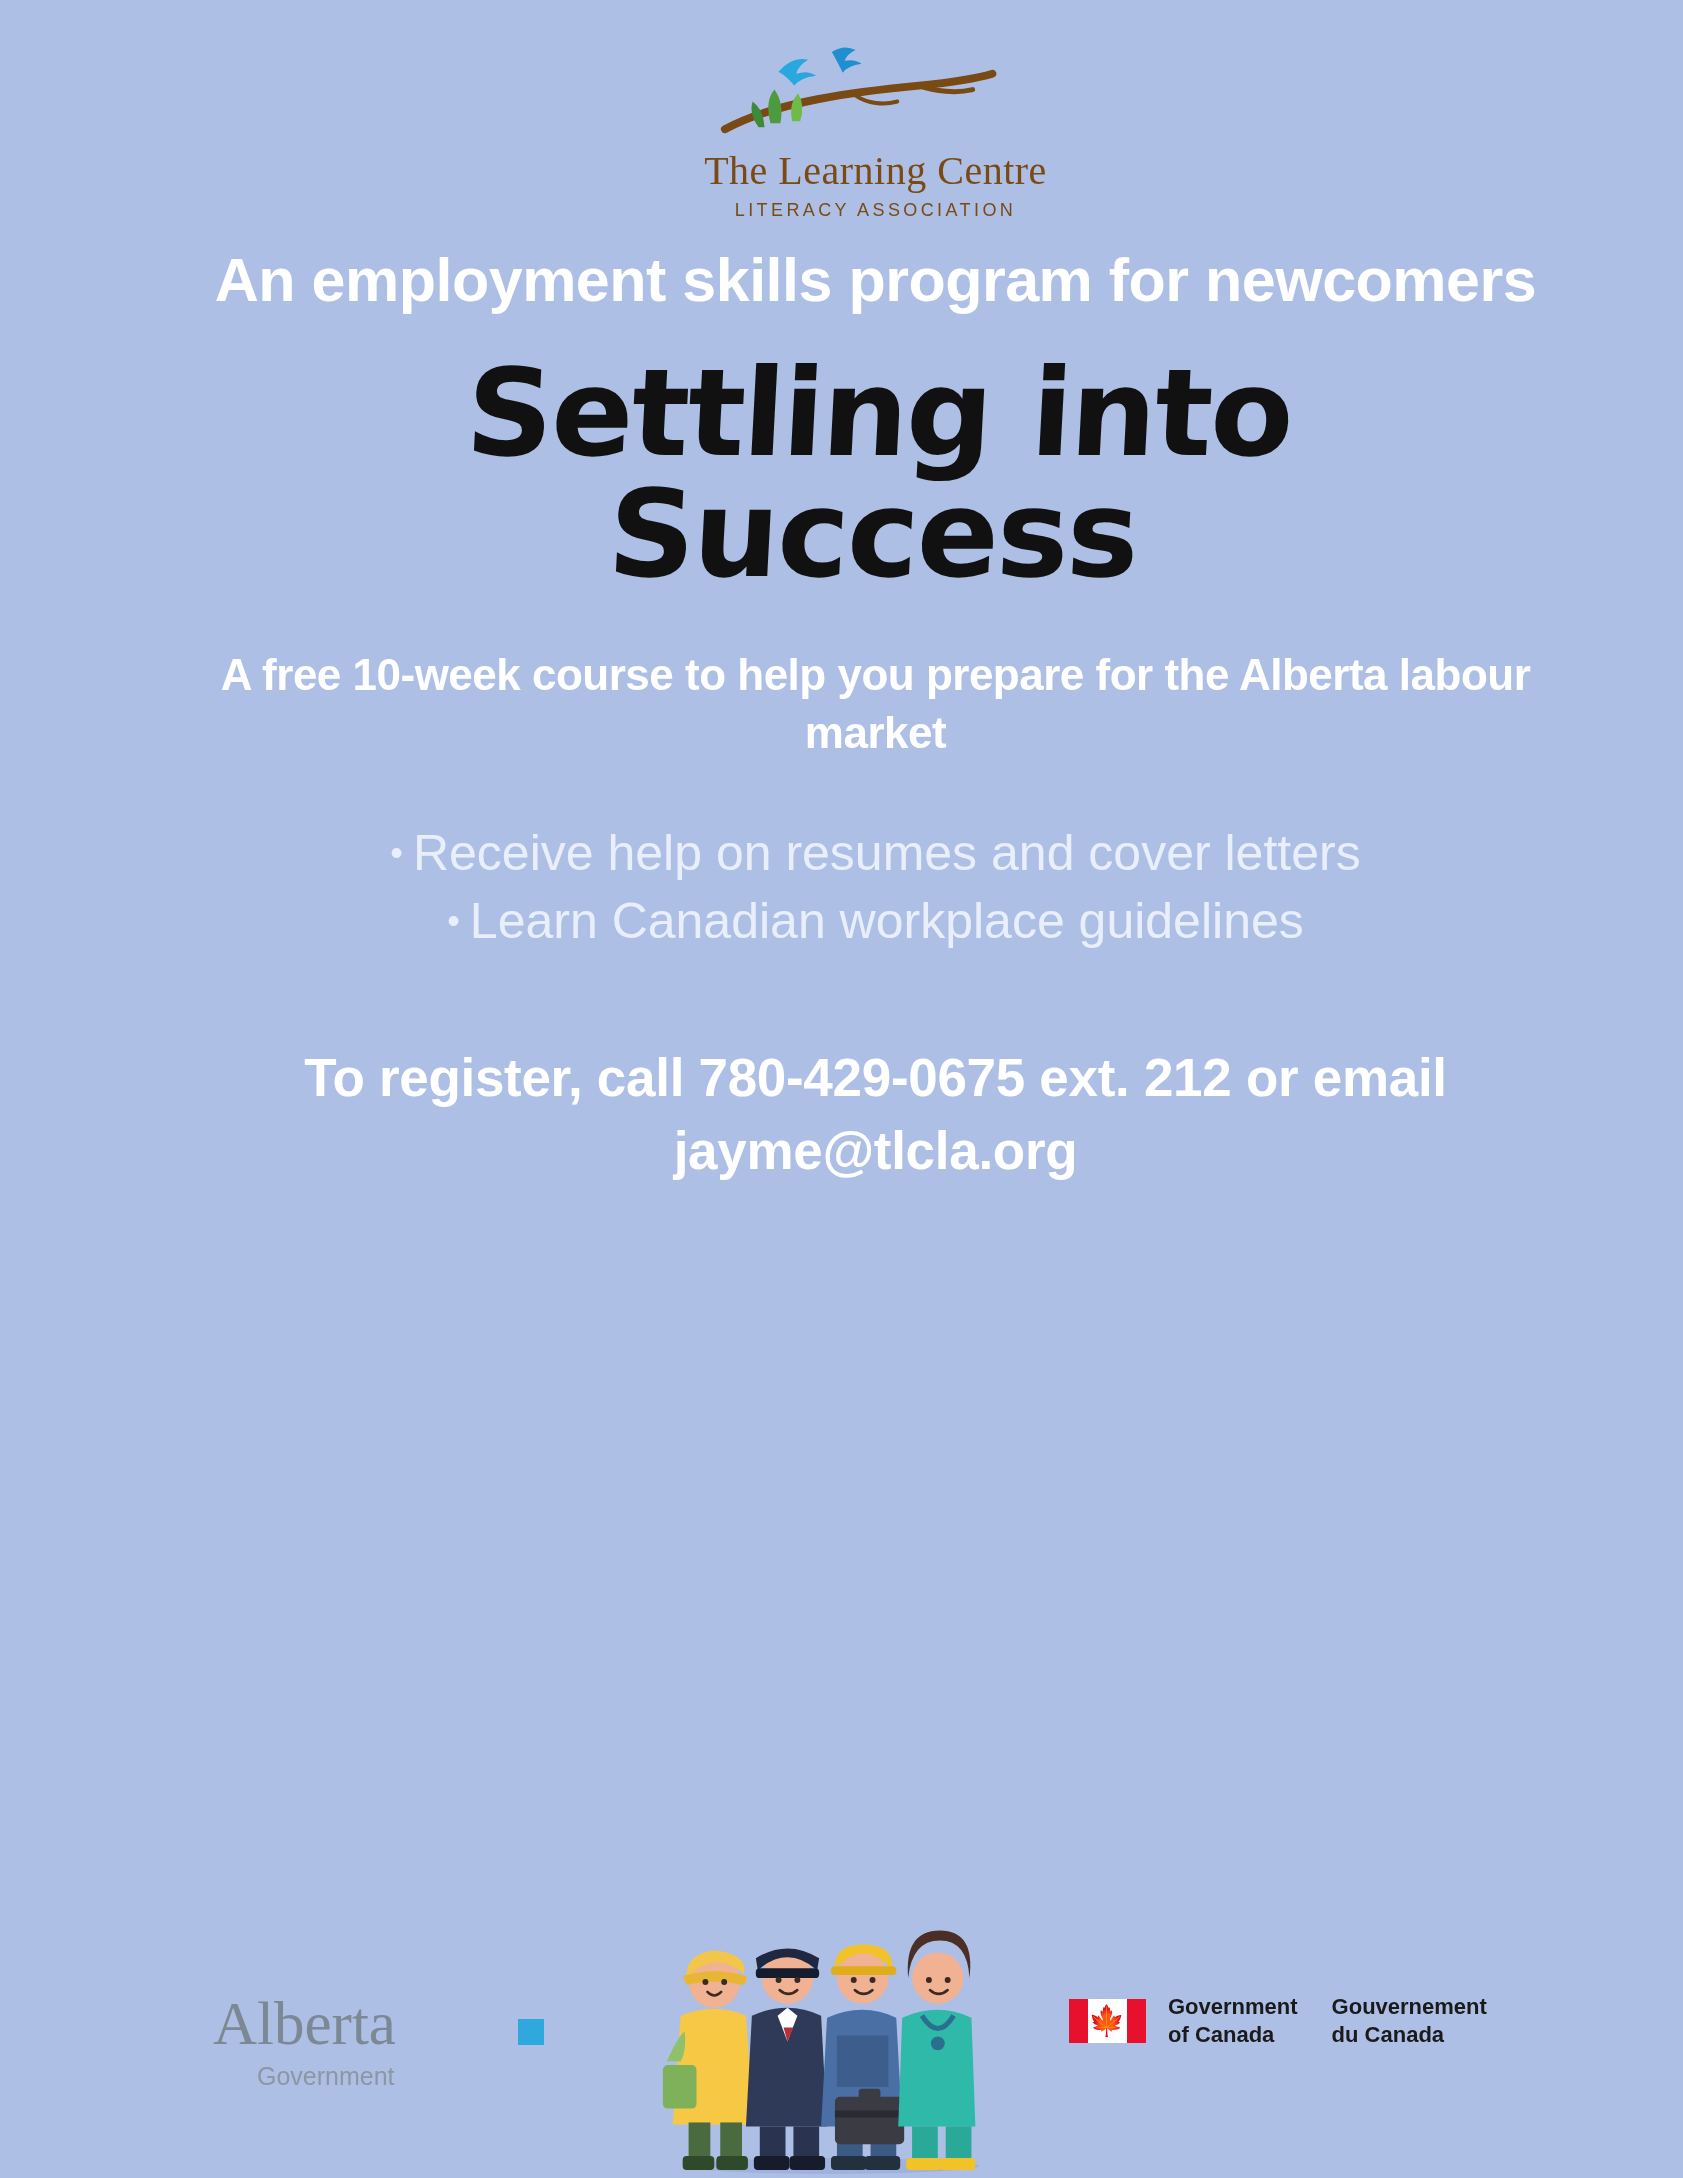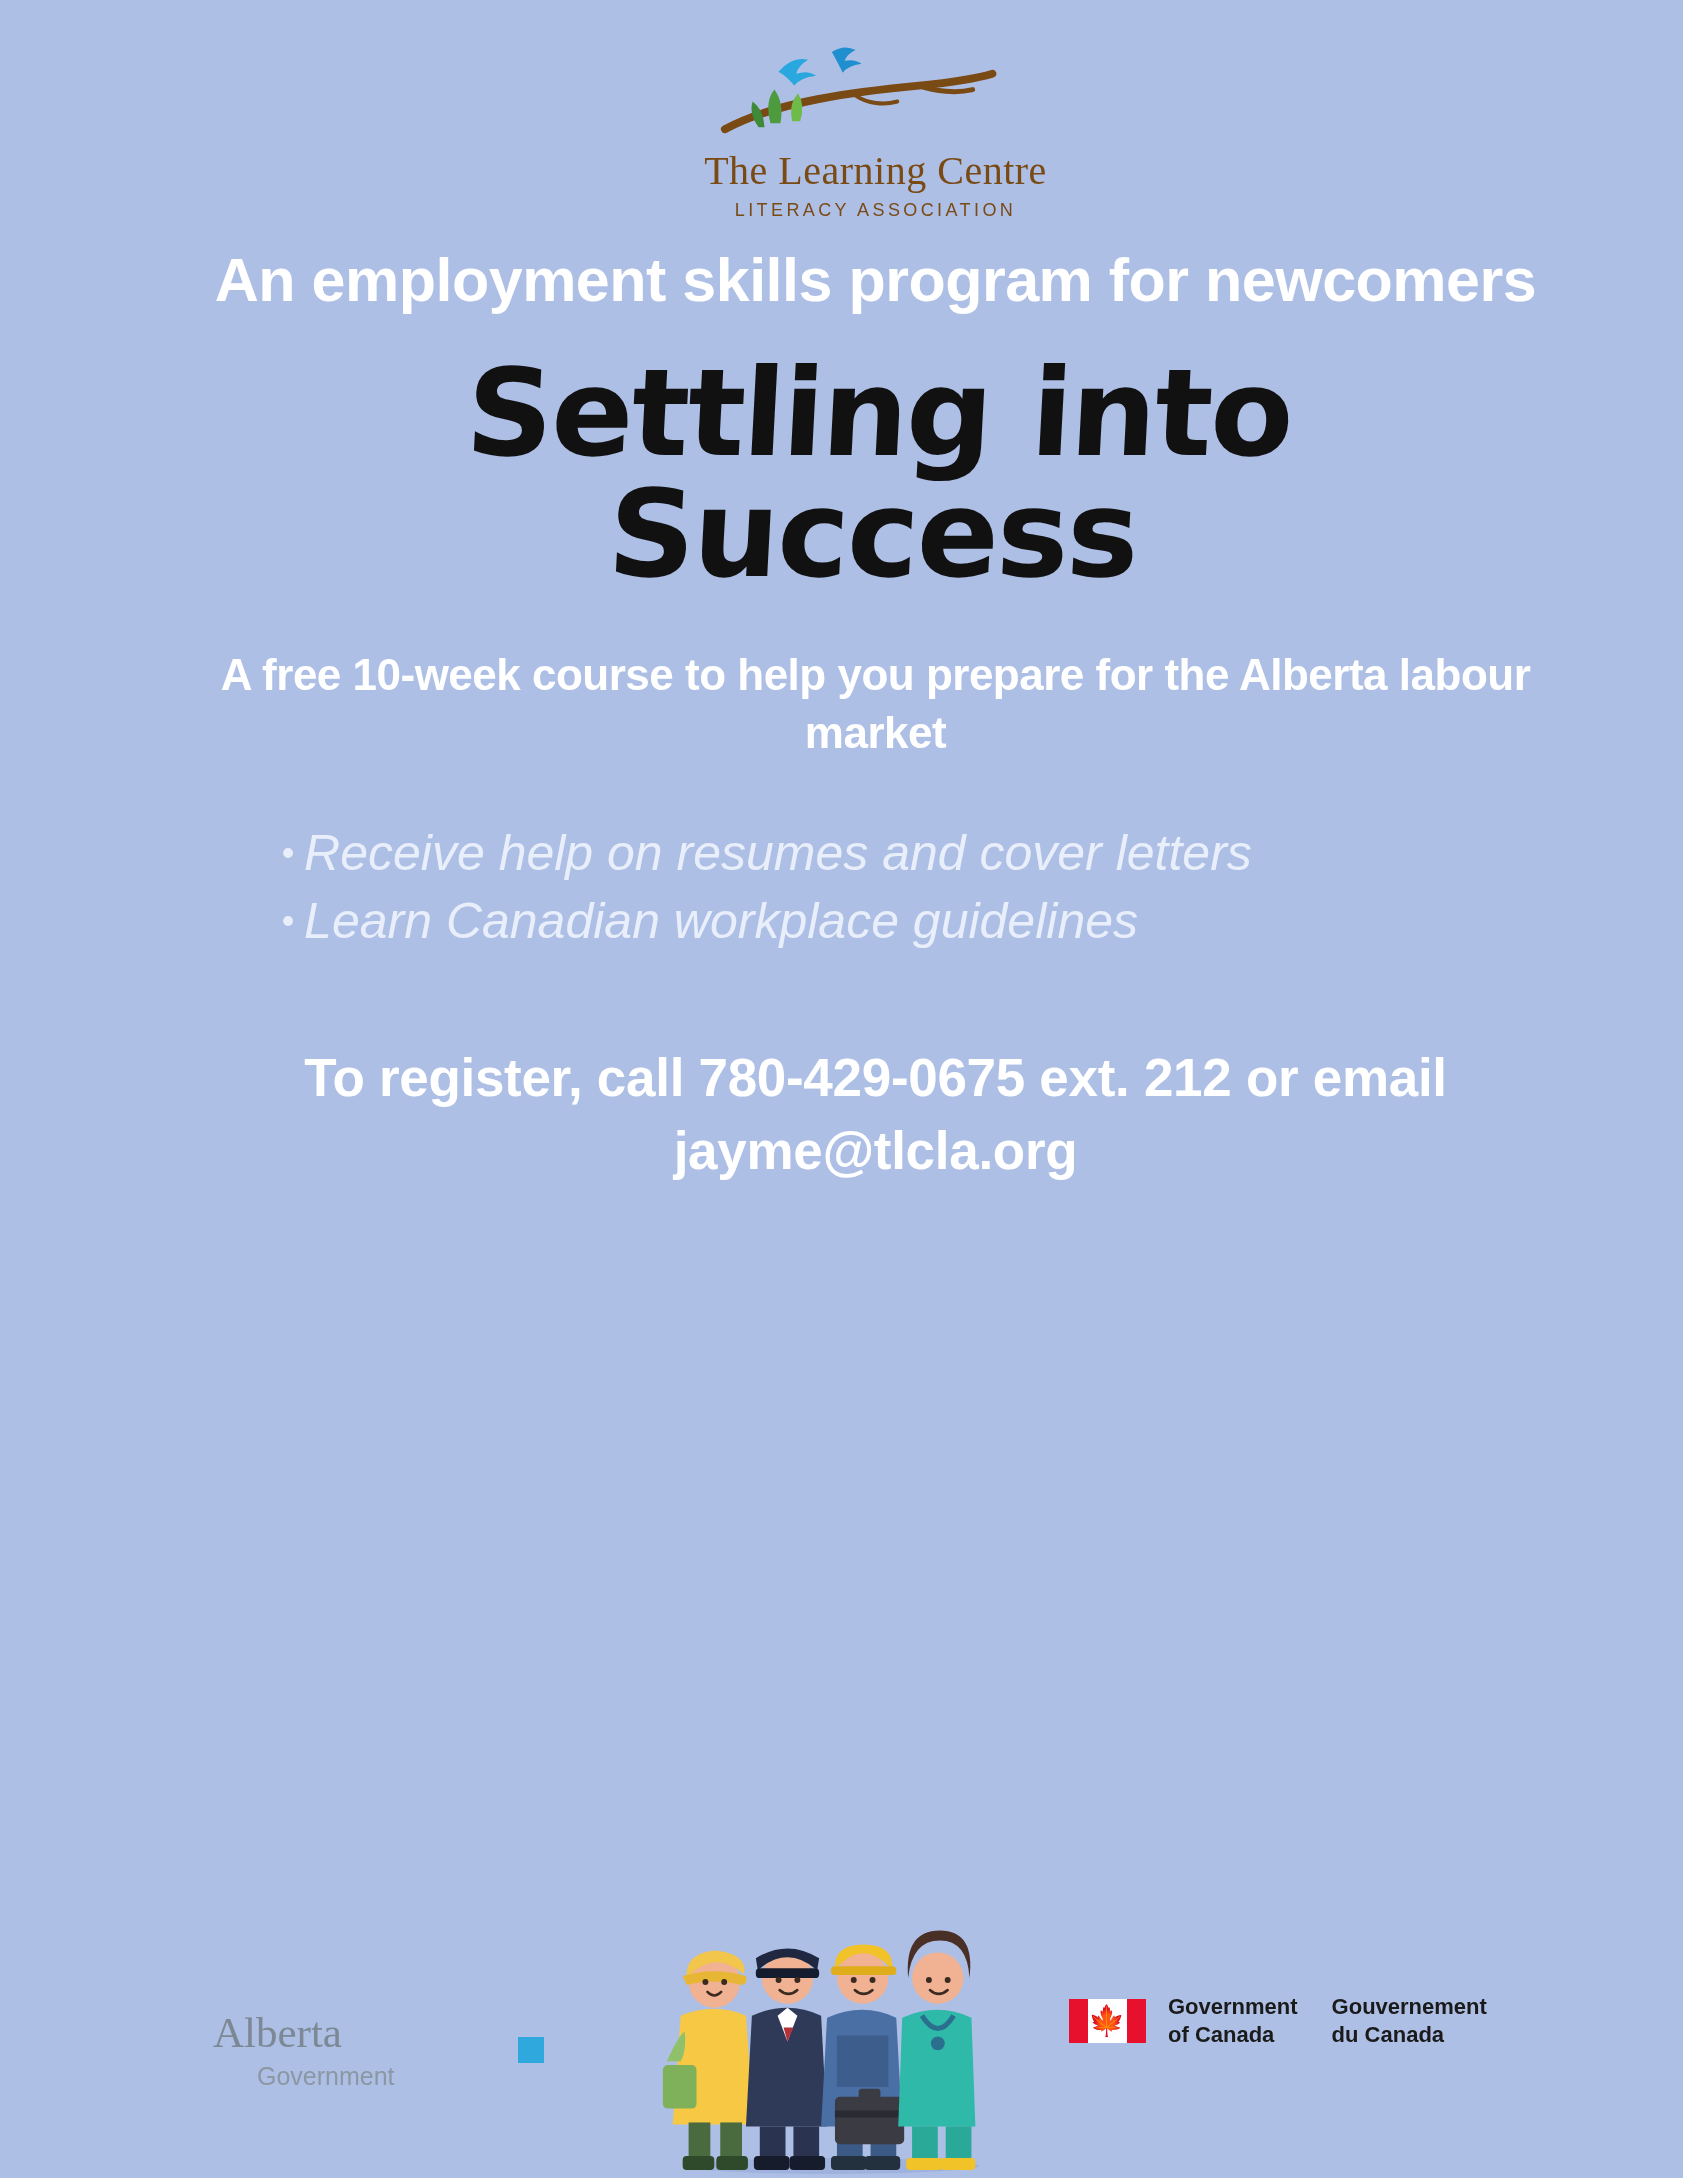--- a/index.html
+++ b/index.html
@@ -91,25 +91,25 @@
   }
 
   
   .bullets {
     margin-top: 61px;
     width: 1188px;
     list-style: none;
     padding: 0;
   }
   .bullet {
+    text-align: center;
     font-size: 50px;
     color: #e9eefb;
     line-height: 1.16;
     margin-bottom: 10px;
-    font-style: italic;
   }
   .bullet .dot {
     font-size: 36px;
     vertical-align: 0.12em;
     margin-right: 10px;
   }
 
   
   .contact {
     margin-top: 65px;
@@ -134,21 +134,21 @@
   
   .alberta {
     position: absolute;
     left: 213px;
     bottom: 87px;
     width: 297px;
     color: #6c7a86;
   }
   .alberta-word {
     font-family: "Liberation Serif", serif;
-    font-size: 43px;
+    font-size: 61px;
     color: #7c8894;
     line-height: 1;
     letter-spacing: 0px;
     position: relative;
     display: inline-block;
   }
   .alberta-flag {
     position: absolute;
     right: -34px;
     top: 26px;

